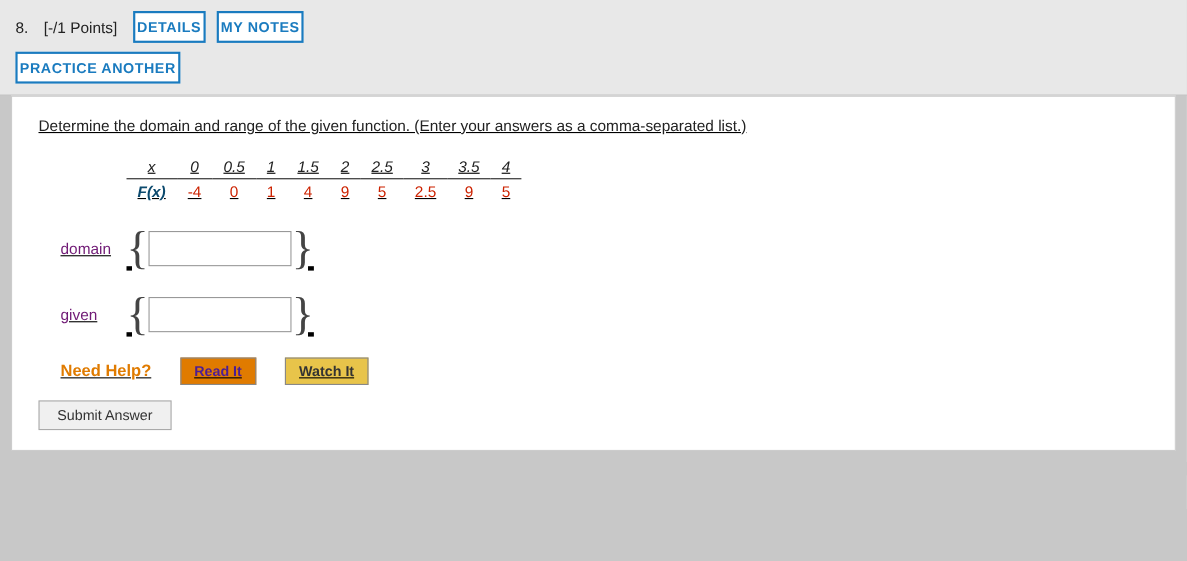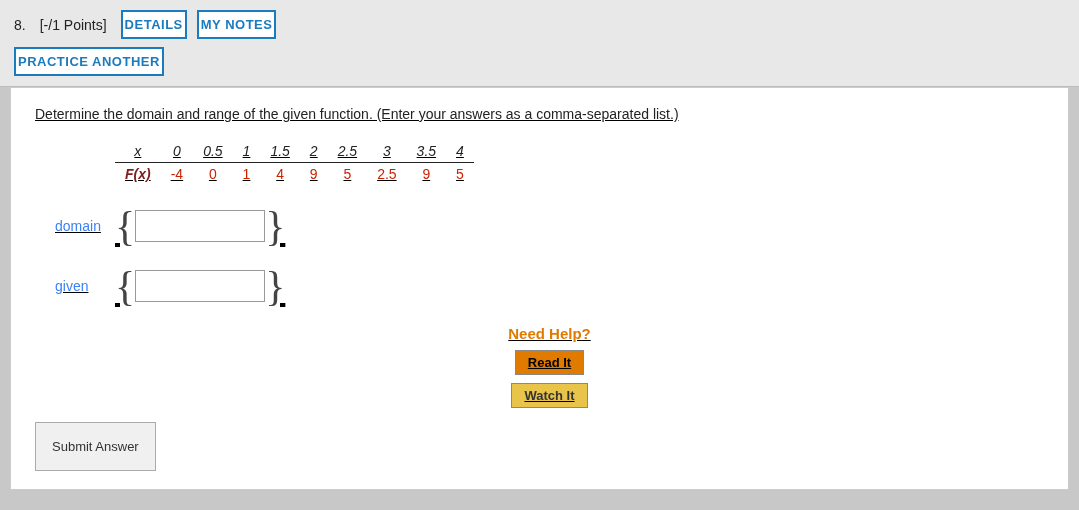--- a/index.html
+++ b/index.html
@@ -78,34 +78,34 @@
     }
     table tr:first-child td:first-child {
       font-style: italic;
       font-weight: normal;
     }
     table tr:last-child td {
       color: #cc2200;
       font-weight: normal;
     }
     table tr:last-child td:first-child {
-      color: #7f1d1d;
+      color: #0c4a6e;
       font-weight: bold;
       font-style: italic;
     }
     .input-row {
       display: flex;
       align-items: center;
       margin-bottom: 18px;
       margin-left: 20px;
     }
     .input-label {
       width: 60px;
       font-size: 14px;
-      color: #3b82f6;
+      color: #701a75;
     }
     .brace-container {
       display: flex;
       align-items: center;
     }
     .brace {
       font-size: 42px;
       line-height: 1;
       color: #444;
       font-weight: 100;
@@ -115,35 +115,34 @@
       width: 130px;
       height: 32px;
       border: 1px solid #999;
       padding: 4px 6px;
       font-size: 14px;
       outline: none;
     }
     .need-help-row {
       display: flex;
       align-items: center;
-      gap: 8px;
+      gap: 26px;
       margin-top: 10px;
       margin-left: 20px;
       margin-bottom: 14px;
-      flex-direction: column;
     }
     .need-help-label {
       color: #e07b00;
       font-weight: bold;
       font-size: 15px;
     }
     .btn-help {
       border: 1px solid #888;
       background: #e07b00;
-      color: #000000;
+      color: #4c1d95;
       font-size: 13px;
       font-weight: bold;
       padding: 4px 12px;
       cursor: pointer;
     }
     .btn-watch {
       border: 1px solid #888;
       background: #e8c44a;
       color: #333;
       font-size: 13px;
@@ -152,21 +151,21 @@
       cursor: pointer;
     }
     .submit-row {
       margin-top: 14px;
     }
     .btn-submit {
       border: 1px solid #aaa;
       background: #f0f0f0;
       color: #333;
       font-size: 13px;
-      padding: 16px 16px;
+      padding: 5px 16px;
       cursor: pointer;
     }
     .divider-bottom {
       background: #c8c8c8;
       height: 12px;
       margin-top: 10px;
     }
   </style>
 </head>
 <body>

